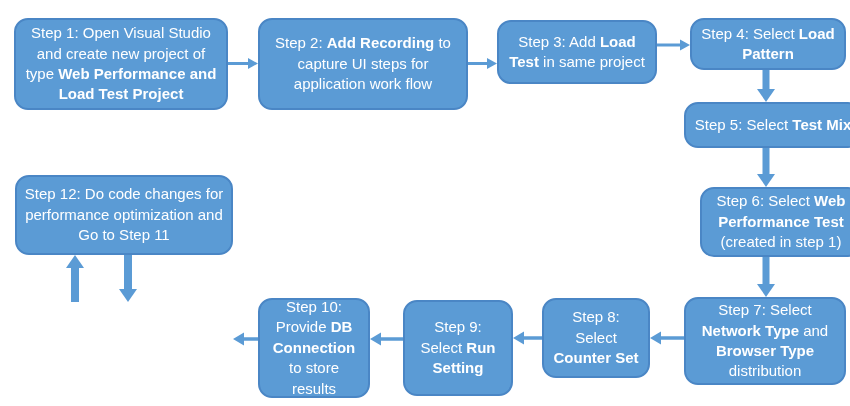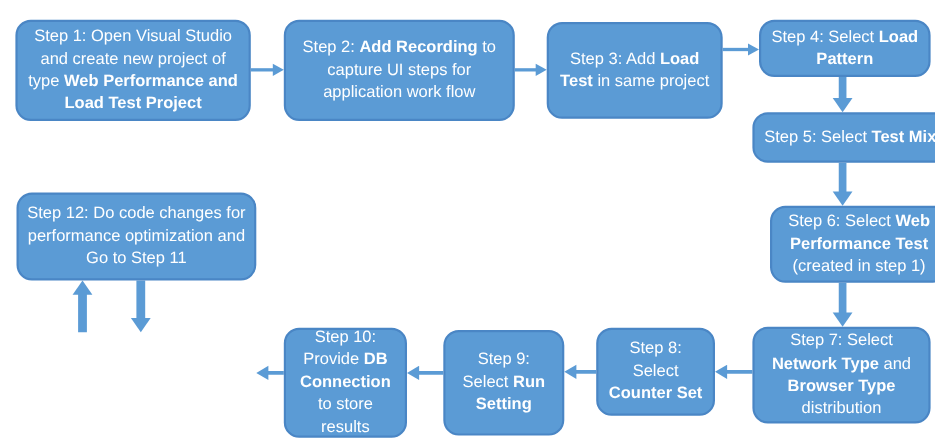--- a/index.html
+++ b/index.html
@@ -109,21 +109,21 @@
   </svg>
 
   <div class="box" style="left:14px; top:18px; width:214px; height:92px;">
     <span><span>Step 1: Open Visual Studio and create new project of type </span><b>Web Performance and Load Test Project</b></span>
   </div>
 
   <div class="box" style="left:258px; top:18px; width:210px; height:92px;">
     <span><span>Step 2: </span><b>Add Recording</b><span> to capture UI steps for application work flow</span></span>
   </div>
 
-  <div class="box" style="left:497px; top:20px; width:160px; height:88px;">
+  <div class="box" style="left:497px; top:20px; width:160px; height:64px;">
     <span><span>Step 3: Add </span><b>Load Test</b><span> in same project</span></span>
   </div>
 
   <div class="box" style="left:690px; top:18px; width:156px; height:52px;">
     <span><span>Step 4: Select </span><b>Load Pattern</b></span>
   </div>
 
   <div class="box" style="left:684px; top:102px; width:178px; height:46px;">
     <span><span>Step 5: Select </span><b>Test Mix</b></span>
   </div>

